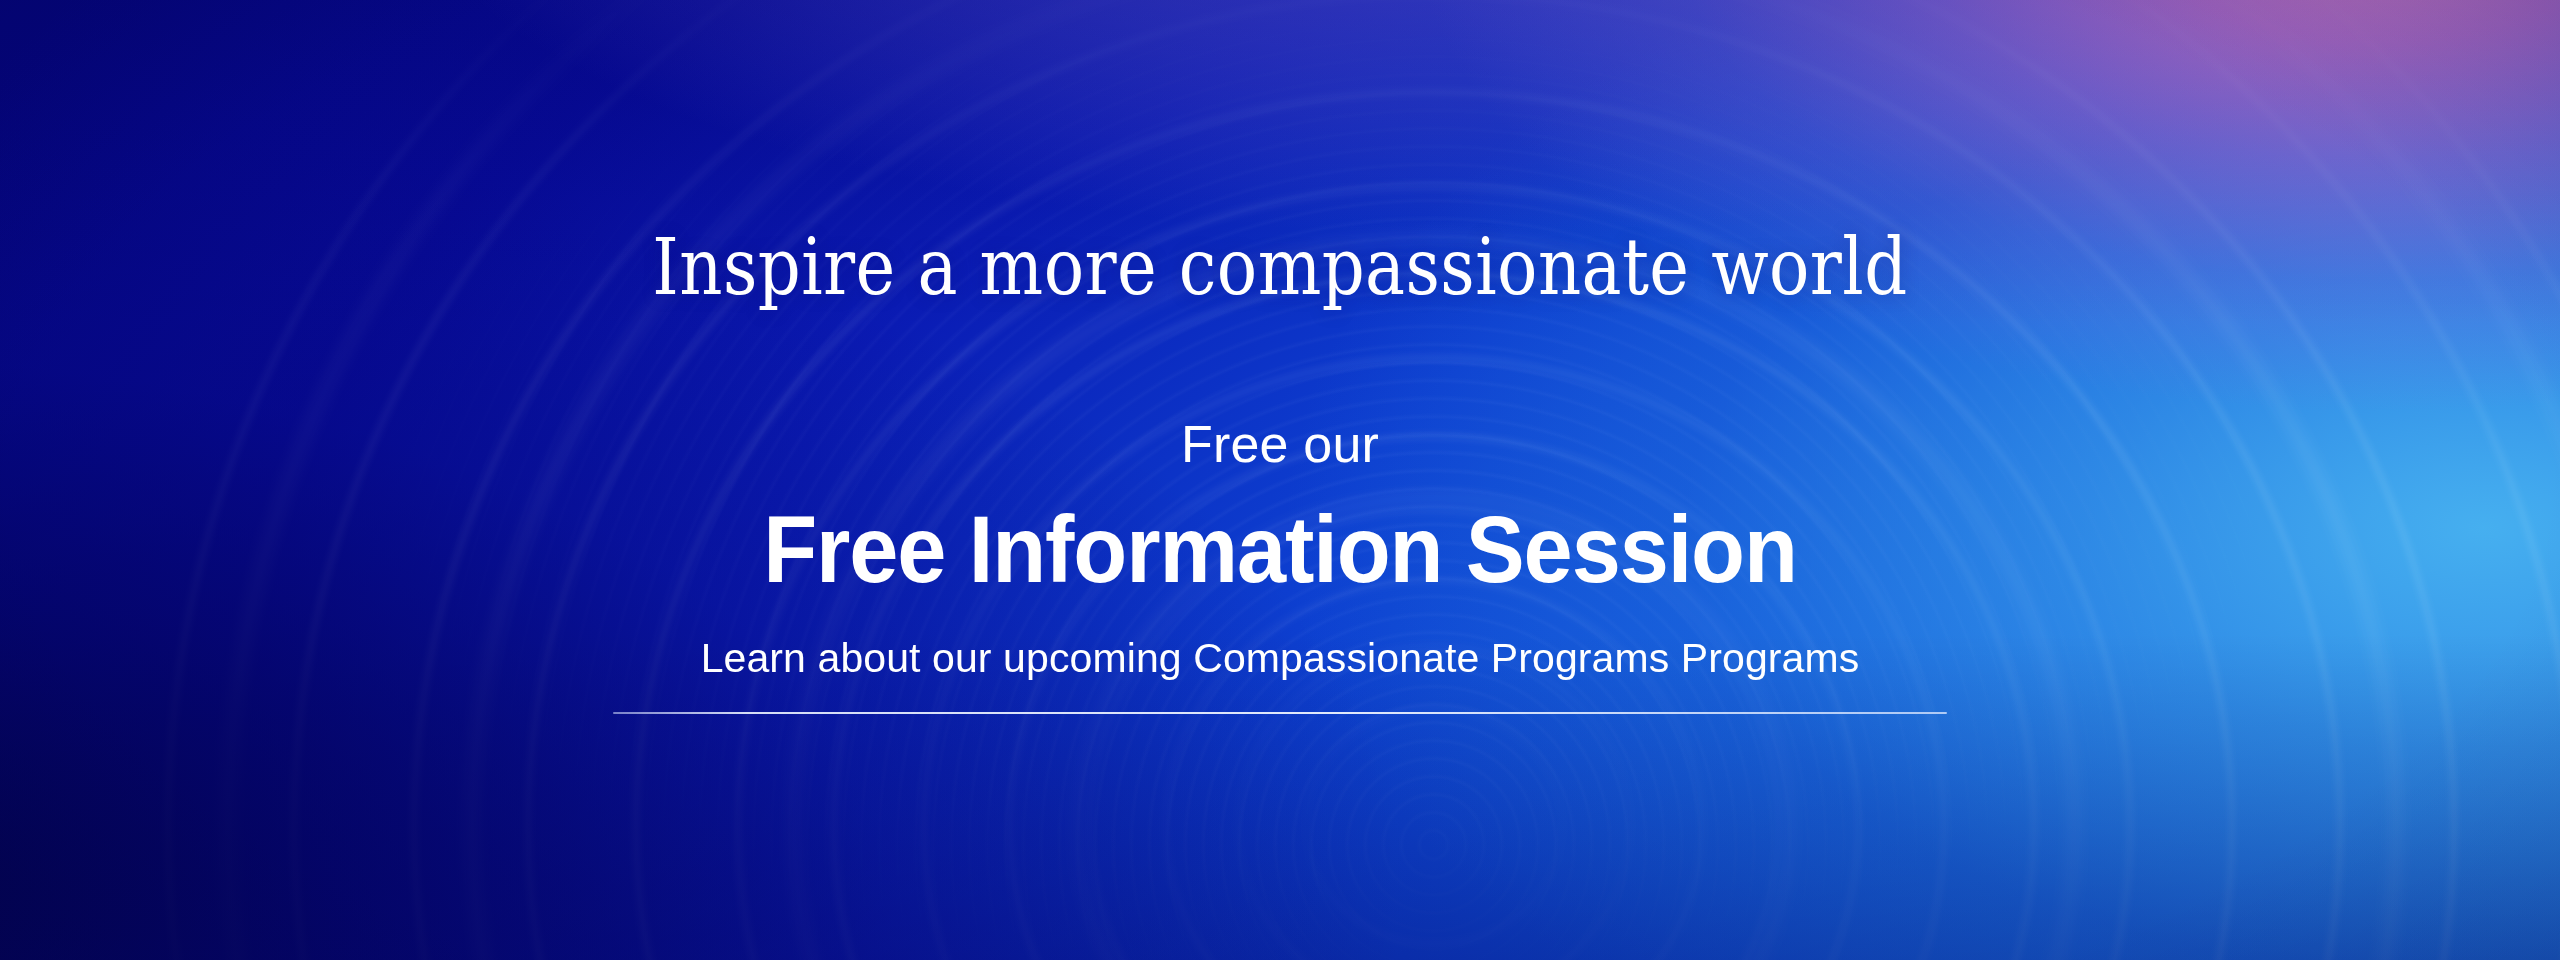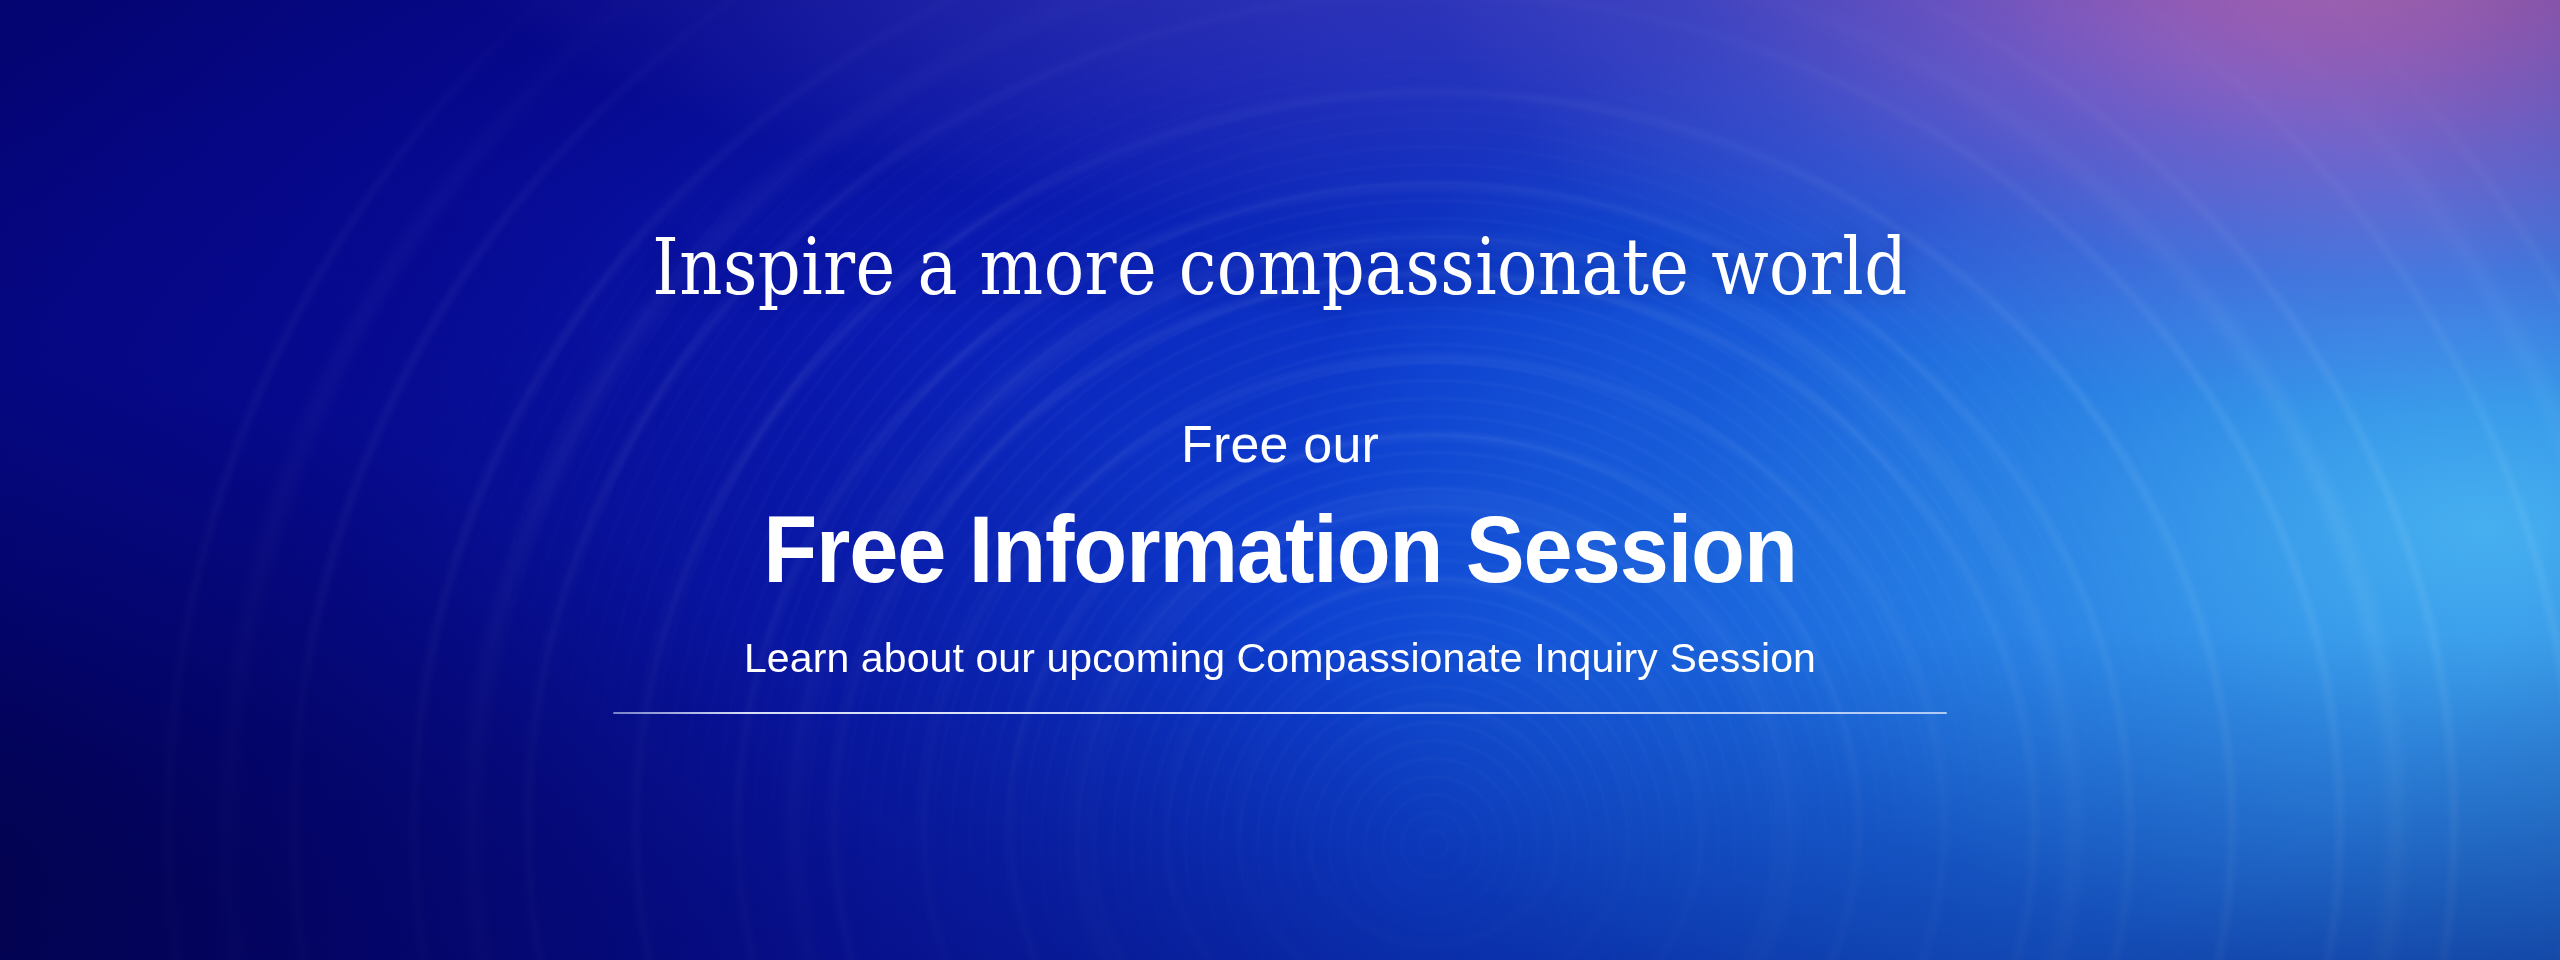--- a/index.html
+++ b/index.html
@@ -226,20 +226,20 @@
   <div class="bg-layer bg-vignette"></div>
 
   <div class="content">
 
     <div class="eyebrow-serif">Inspire a more compassionate world</div>
 
     <div class="kicker">Free our</div>
 
     <h1 class="headline">Free Information Session</h1>
 
-    <div class="subhead">Learn about our upcoming Compassionate Inquiry Session</div>
+    <div class="subhead">Learn about our upcoming Compassionate Programs Programs</div>
 
     <div class="divider-wrap">
       <div class="divider"></div>
     </div>
 
   </div>
 </div>
 
 </body></html>

